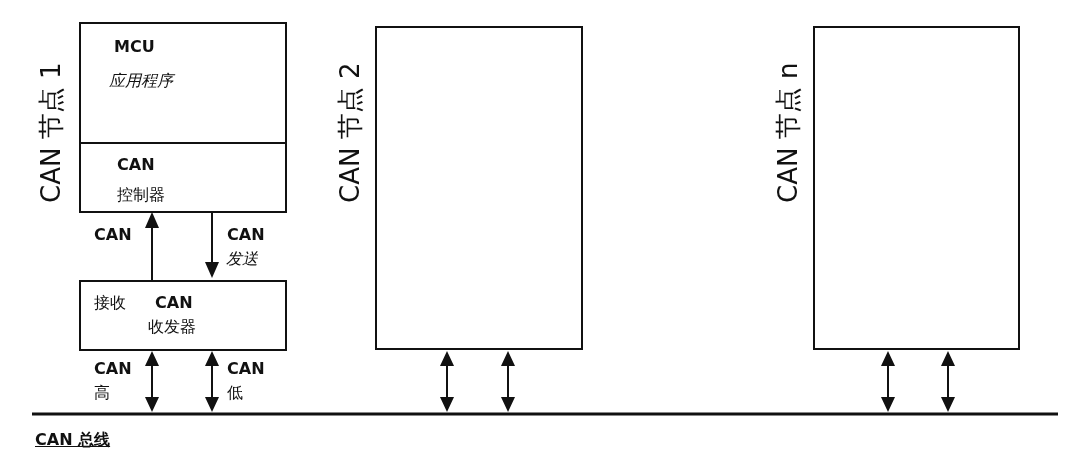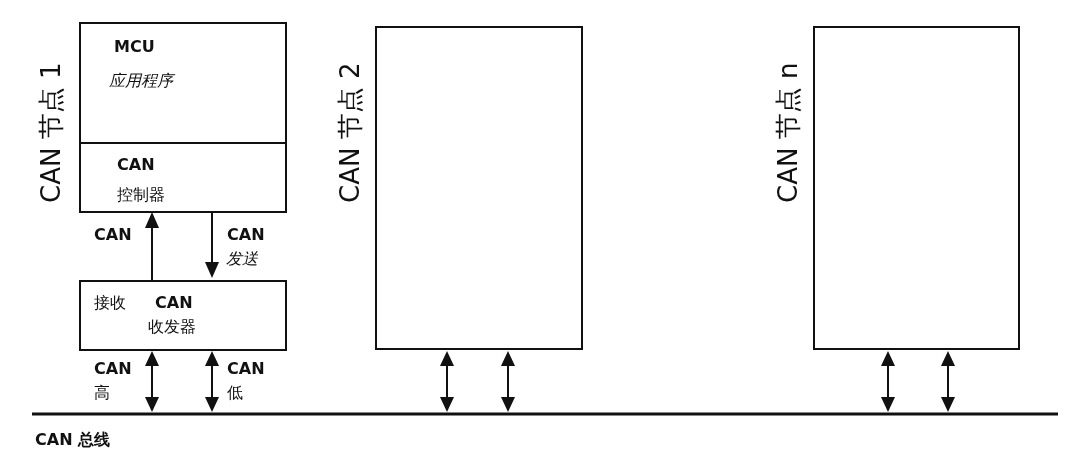--- a/index.html
+++ b/index.html
@@ -95,13 +95,13 @@
     <g>
       <line x1="948" y1="364" x2="948" y2="399"></line>
       <polygon points="948,351 941,366 955,366" stroke="none"></polygon>
       <polygon points="948,412 941,397 955,397" stroke="none"></polygon>
     </g>
   </g>
 
   <line x1="32" y1="414" x2="1058" y2="414" stroke="#111" stroke-width="3"></line>
 </svg>
 
-<div class="txt bold" style="left:35px; top:429px;">CAN 总线</div>
+<div class="txt bold" style="left:35px; top:429px;text-decoration:underline;">CAN 总线</div>
 
 </body></html>

